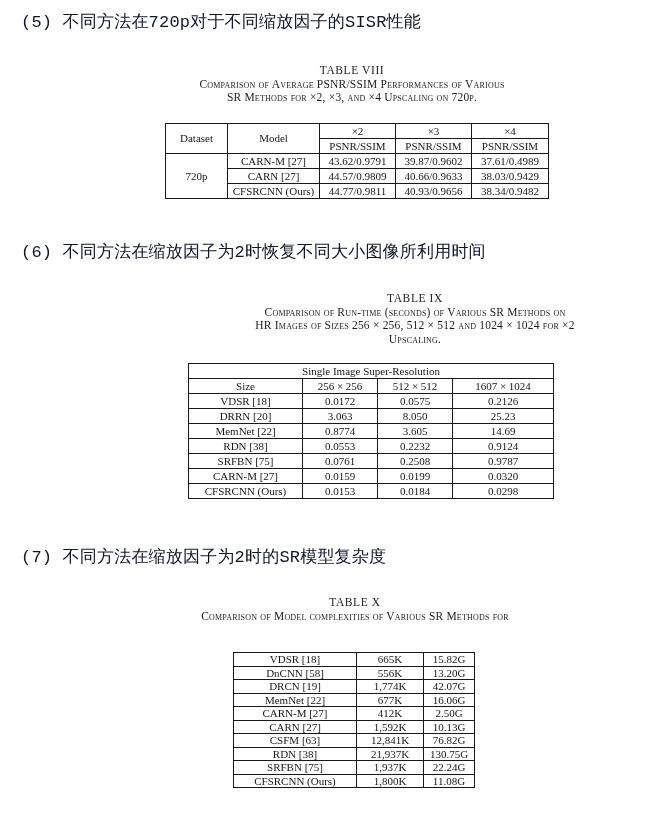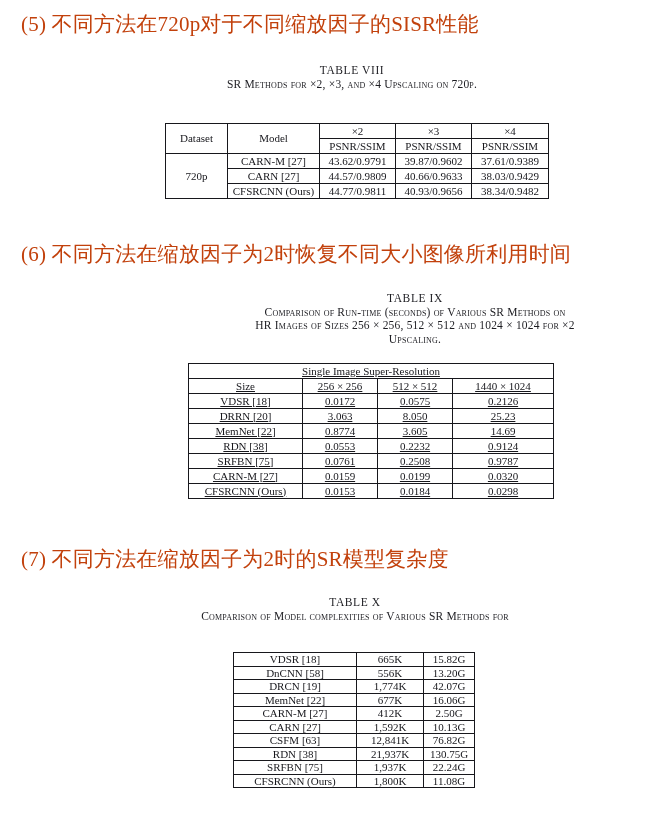--- a/index.html
+++ b/index.html
@@ -7,23 +7,23 @@
     width: 659px; height: 815px;
     background: #ffffff;
     position: relative;
     overflow: hidden;
     font-family: "Liberation Serif", "DejaVu Serif", serif;
     color: #17171c;
   }
   .heading {
     position: absolute;
     left: 21px;
-    font-family: Liberation Serif, serif;
-    font-size: 21px;
-    color: #c2410c;
+    font-family: Liberation Mono, monospace;
+    font-size: 17px;
+    color: #0f172a;
     letter-spacing: 0.2px;
     white-space: nowrap;
   }
   #heading-5 { top: 10px; }
   #heading-6 { top: 240px; }
   #heading-7 { top: 545px; }
 
   .caption {
     position: absolute;
     text-align: center;
@@ -50,32 +50,33 @@
     border: 1px solid #17171c;
     text-align: center;
     vertical-align: middle;
     padding: 0 2px;
     font-weight: normal;
     white-space: nowrap;
     overflow: hidden;
   }
   #table-8 { left: 165px; top: 123px; width: 383px; }
   #table-8 td { height: 14px; line-height: 13px; }
-  #table-9 { left: 188px; top: 363px; width: 365px; text-decoration: underline; }
+  #table-9 { left: 188px; top: 363px; width: 365px; }
   #table-9 td { height: 14px; line-height: 13px; }
   #table-10 { left: 233px; top: 652px; width: 241px; }
   #table-10 td { height: 12.5px; line-height: 12px; }
 </style>
 </head>
 <body>
 
 <div id="heading-5" class="heading">(5) 不同方法在720p对于不同缩放因子的SISR性能</div>
 
 <div id="caption-t8" class="caption">
   <div class="tlabel">TABLE VIII</div>
+  <div class="cline">Comparison of Average PSNR/SSIM Performances of Various</div>
   <div class="cline">SR Methods for ×2, ×3, and ×4 Upscaling on 720p.</div>
 </div>
 
 <table id="table-8">
   <colgroup>
     <col style="width:62px">
       <col style="width:92px">
       <col style="width:76px">
       <col style="width:76px">
       <col style="width:77px">
@@ -91,21 +92,21 @@
   <tr>
     <td>PSNR/SSIM</td>
     <td>PSNR/SSIM</td>
     <td>PSNR/SSIM</td>
   </tr>
   <tr>
     <td rowspan="3">720p</td>
     <td>CARN-M [27]</td>
     <td>43.62/0.9791</td>
     <td>39.87/0.9602</td>
-    <td>37.61/0.9389</td>
+    <td>37.61/0.4989</td>
   </tr>
   <tr>
     <td>CARN [27]</td>
     <td>44.57/0.9809</td>
     <td>40.66/0.9633</td>
     <td>38.03/0.9429</td>
   </tr>
   <tr>
     <td>CFSRCNN (Ours)</td>
     <td>44.77/0.9811</td>
@@ -132,21 +133,21 @@
       <col style="width:101px">
   </colgroup>
   <tbody>
       <tr>
     <td colspan="4">Single Image Super-Resolution</td>
   </tr>
   <tr>
     <td>Size</td>
     <td>256 × 256</td>
     <td>512 × 512</td>
-    <td>1440 × 1024</td>
+    <td>1607 × 1024</td>
   </tr>
   <tr>
     <td>VDSR [18]</td>
     <td>0.0172</td>
     <td>0.0575</td>
     <td>0.2126</td>
   </tr>
   <tr>
     <td>DRRN [20]</td>
     <td>3.063</td>

